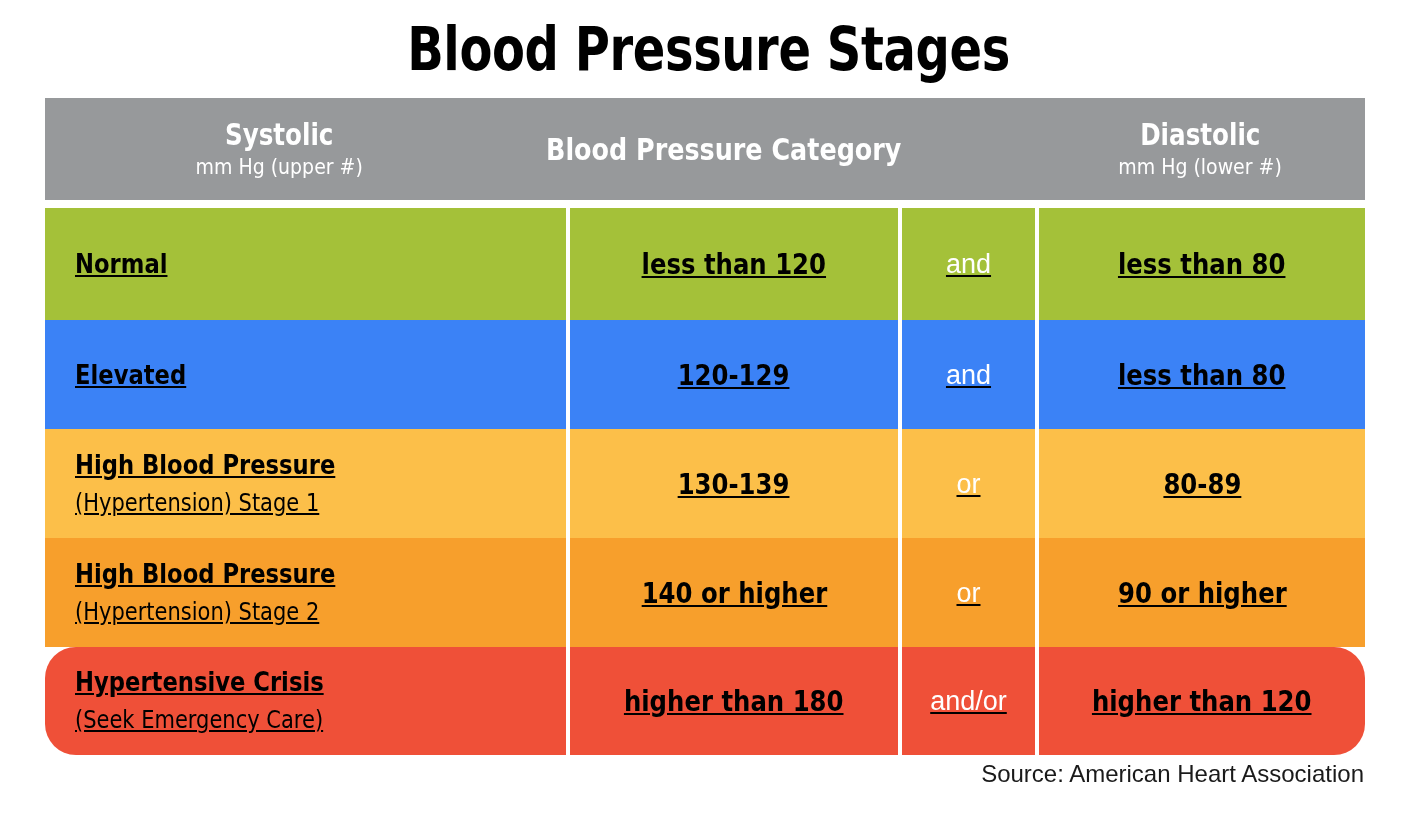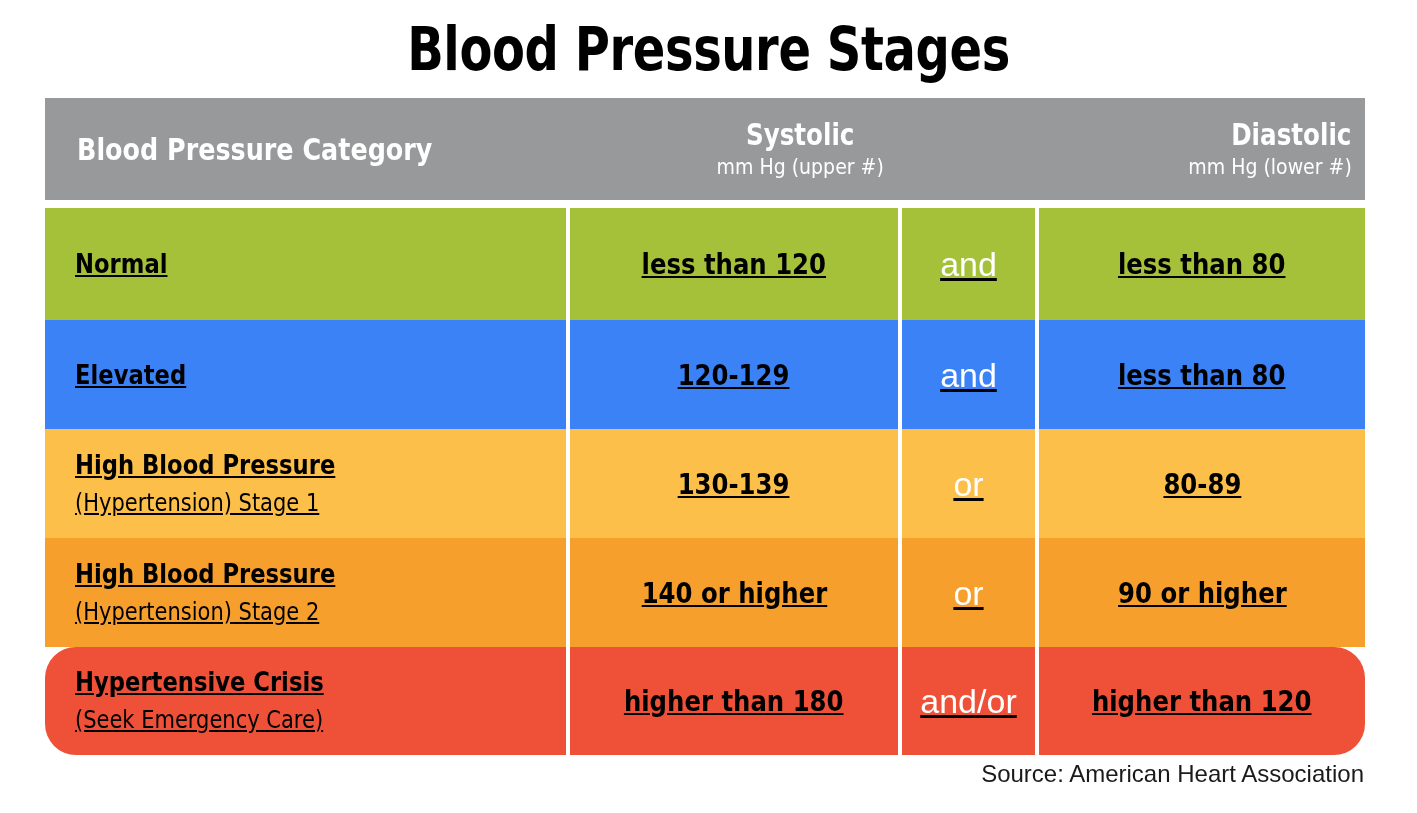--- a/index.html
+++ b/index.html
@@ -73,21 +73,21 @@
     width: 521px;
     padding-left: 32px;
     align-items: flex-start;
   }
   .hcell-systolic {
     width: 469px;
     align-items: center;
   }
   .hcell-diastolic {
     width: 330px;
-    align-items: flex-end;
+    align-items: center;
   }
 
   .h-main {
     font-family: "DejaVu Sans", sans-serif;
     font-weight: bold;
     font-size: 30px;
     line-height: 36px;
     transform: scaleX(0.82);
     white-space: nowrap;
   }
@@ -175,21 +175,21 @@
     font-size: 29px;
     line-height: 36px;
     transform: scaleX(0.84);
     transform-origin: center center;
     white-space: nowrap;
   }
 
   .conn {
     font-family: "Liberation Sans", sans-serif;
     font-weight: normal;
-    font-size: 34px;
+    font-size: 27px;
     line-height: 34px;
     white-space: nowrap;
   }
 
   
   .source {
     position: absolute;
     right: 53px;
     top: 759px;
     font-family: "Liberation Sans", sans-serif;
@@ -203,26 +203,26 @@
 </head>
 <body>
 
 <div class="page">
 
   <div class="title">Blood Pressure Stages</div>
 
   <div class="table">
 
     <div class="header-band">
-      <div class="hcell hcell-category">
-        <span class="h-main">Blood Pressure Category</span>
-      </div>
       <div class="hcell hcell-systolic">
         <span class="h-main">Systolic</span>
         <span class="h-sub">mm Hg (upper #)</span>
+      </div>
+      <div class="hcell hcell-category">
+        <span class="h-main">Blood Pressure Category</span>
       </div>
       <div class="hcell hcell-diastolic">
         <span class="h-main">Diastolic</span>
         <span class="h-sub">mm Hg (lower #)</span>
       </div>
     </div>
 
     <div class="header-gap"></div>
 
     <div id="body-rows">

